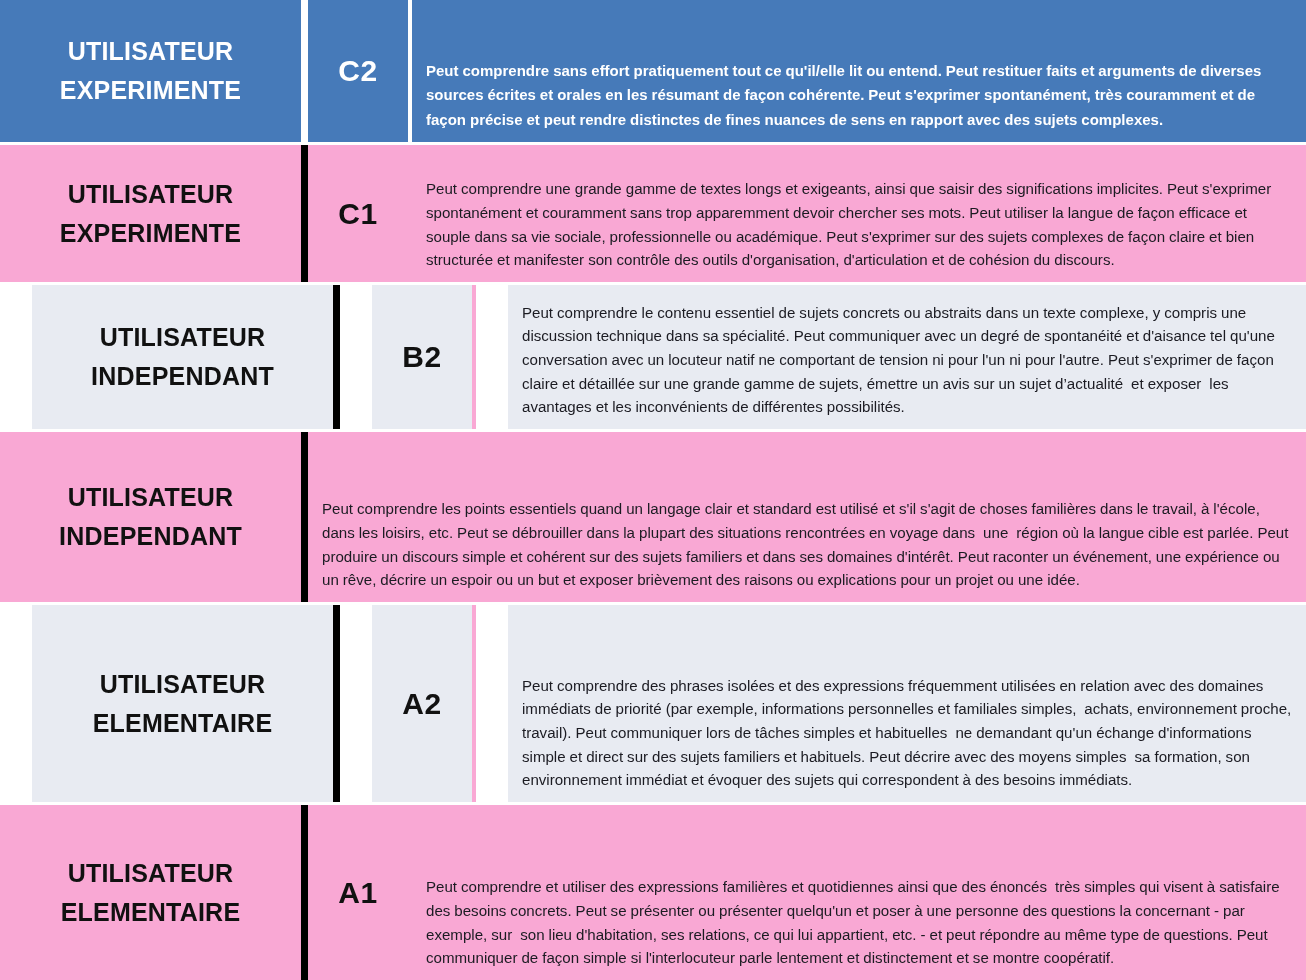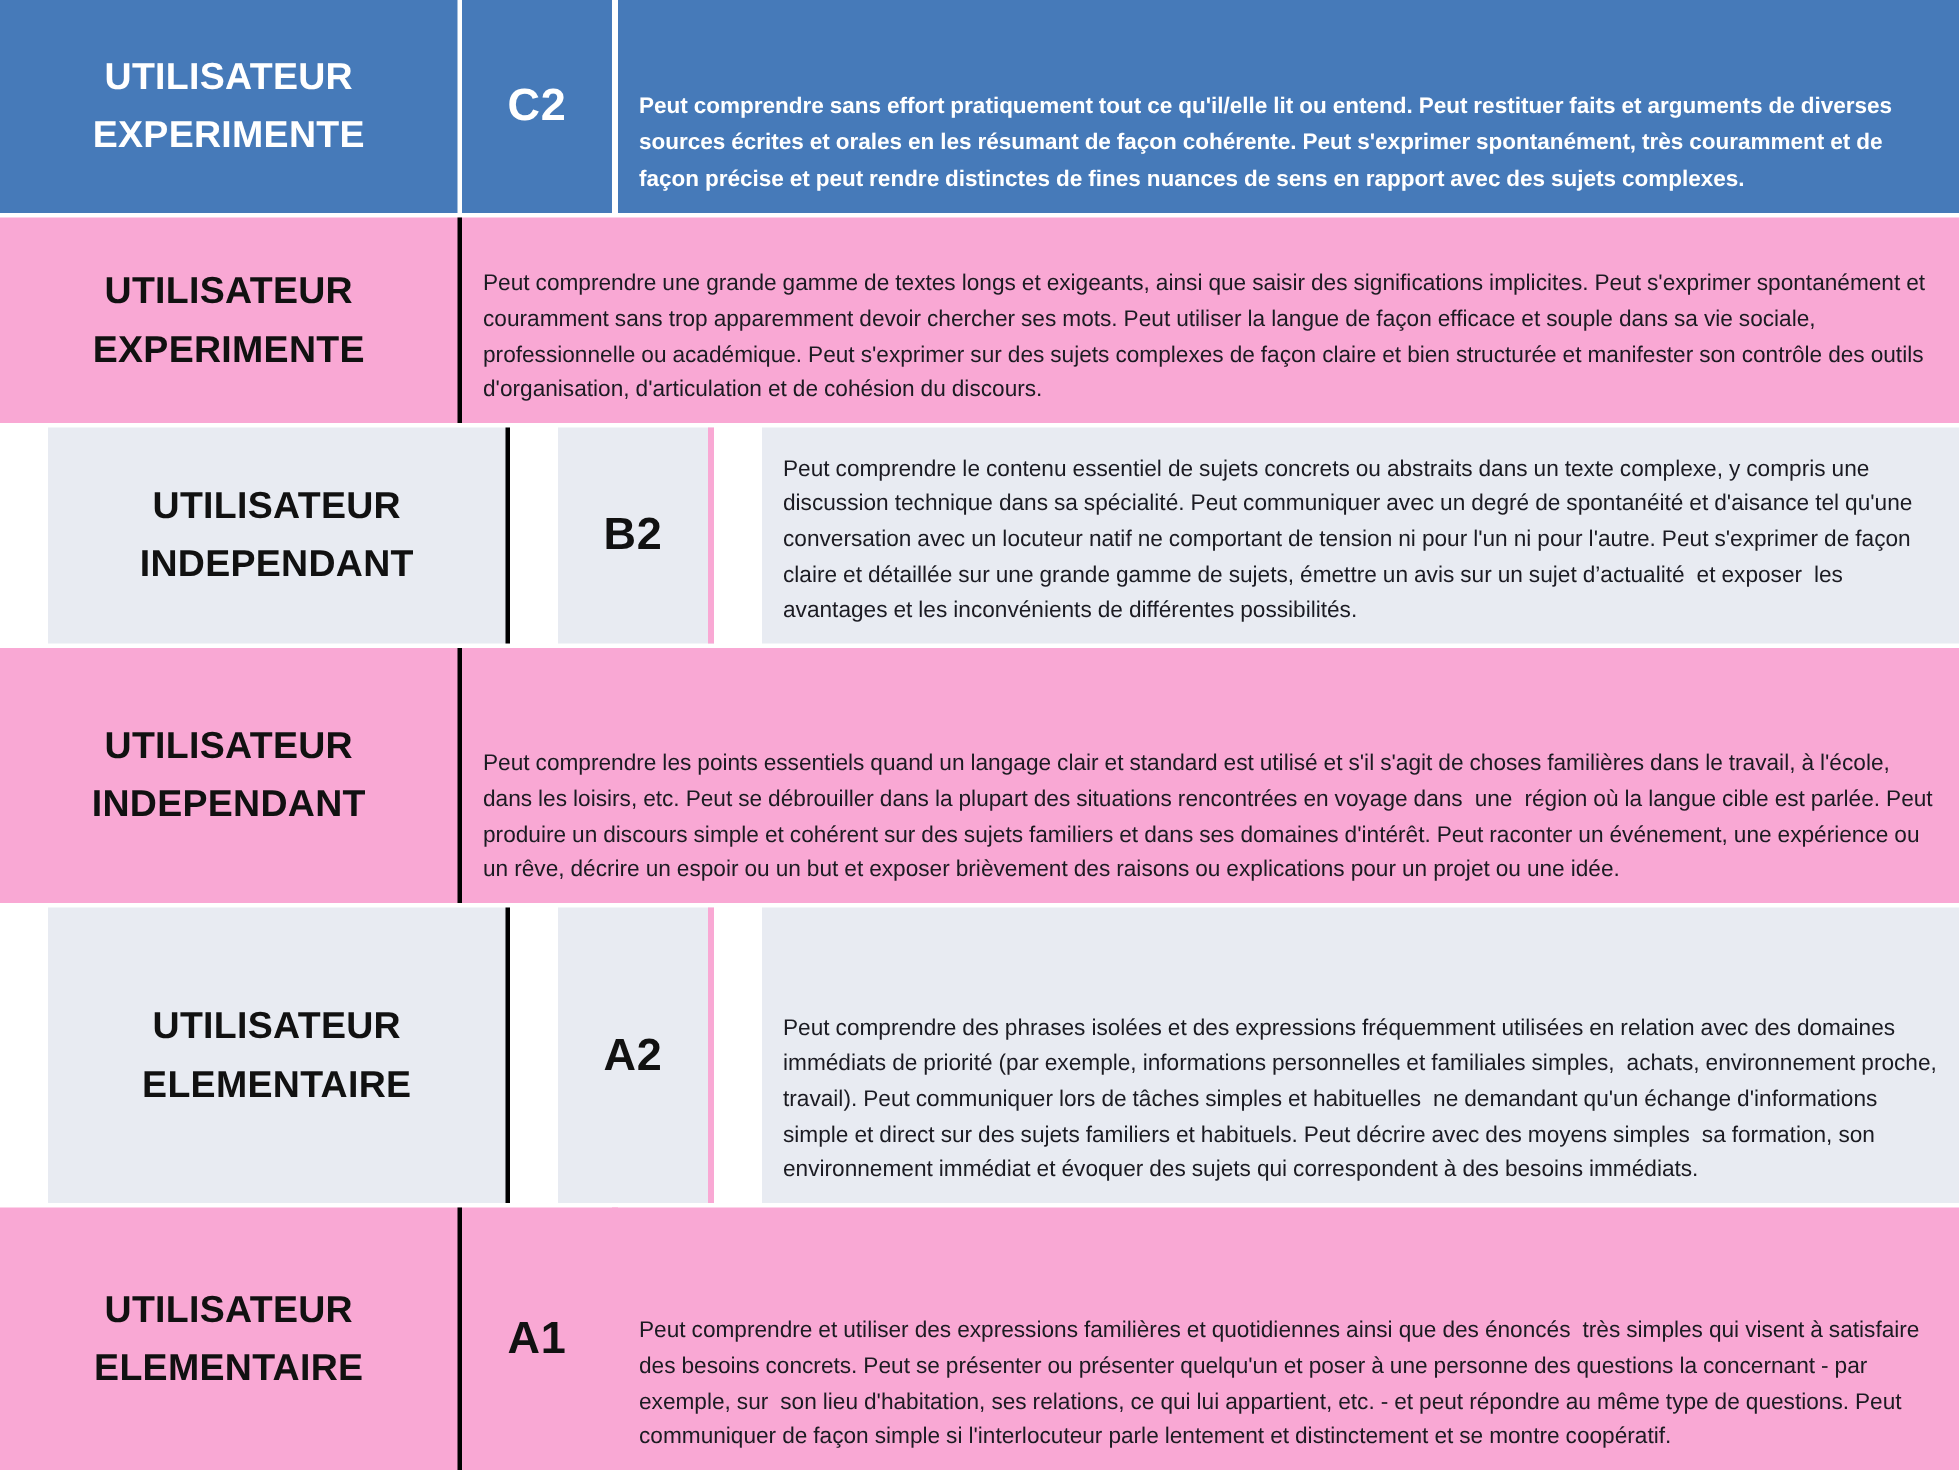--- a/index.html
+++ b/index.html
@@ -43,21 +43,21 @@
     box-sizing: border-box;
     display: flex;
     align-items: center;
   }
 
   .cell-user {
     width: 308px;
     min-width: 308px;
     justify-content: center;
     text-align: center;
-    border-right: 3px solid #000000;
+    border-right: 7px solid #000000;
     padding: 4px 10px;
   }
   .cell-level {
     width: 104px;
     min-width: 104px;
     justify-content: center;
     text-align: center;
     border-right: 4px solid #f9a8d4;
     padding: 16px 4px;
   }
@@ -131,20 +131,23 @@
     <div class="cell cell-desc">
       <span class="desc-text">Peut comprendre sans effort pratiquement tout ce qu'il/elle lit ou entend. Peut restituer faits et arguments de diverses sources écrites et orales en les résumant de façon cohérente. Peut s'exprimer spontanément, très couramment et de façon précise et peut rendre distinctes de fines nuances de sens en rapport avec des sujets complexes.</span>
     </div>
   </div>
 
   <div class="cefr-row row-dark h-c1">
     <div class="cell cell-user">
       <span class="user-label">UTILISATEUR
 EXPERIMENTE</span>
     </div>
+    <div class="cell cell-level">
+      <span class="level-label">C1</span>
+    </div>
     <div class="cell cell-desc">
       <span class="desc-text">Peut comprendre une grande gamme de textes longs et exigeants, ainsi que saisir des significations implicites. Peut s'exprimer spontanément et couramment sans trop apparemment devoir chercher ses mots. Peut utiliser la langue de façon efficace et souple dans sa vie sociale, professionnelle ou académique. Peut s'exprimer sur des sujets complexes de façon claire et bien structurée et manifester son contrôle des outils d'organisation, d'articulation et de cohésion du discours.</span>
     </div>
   </div>
 
   <div class="cefr-row row-light h-b2">
     <div class="cell cell-user">
       <span class="user-label">UTILISATEUR
 INDEPENDANT</span>
     </div>

